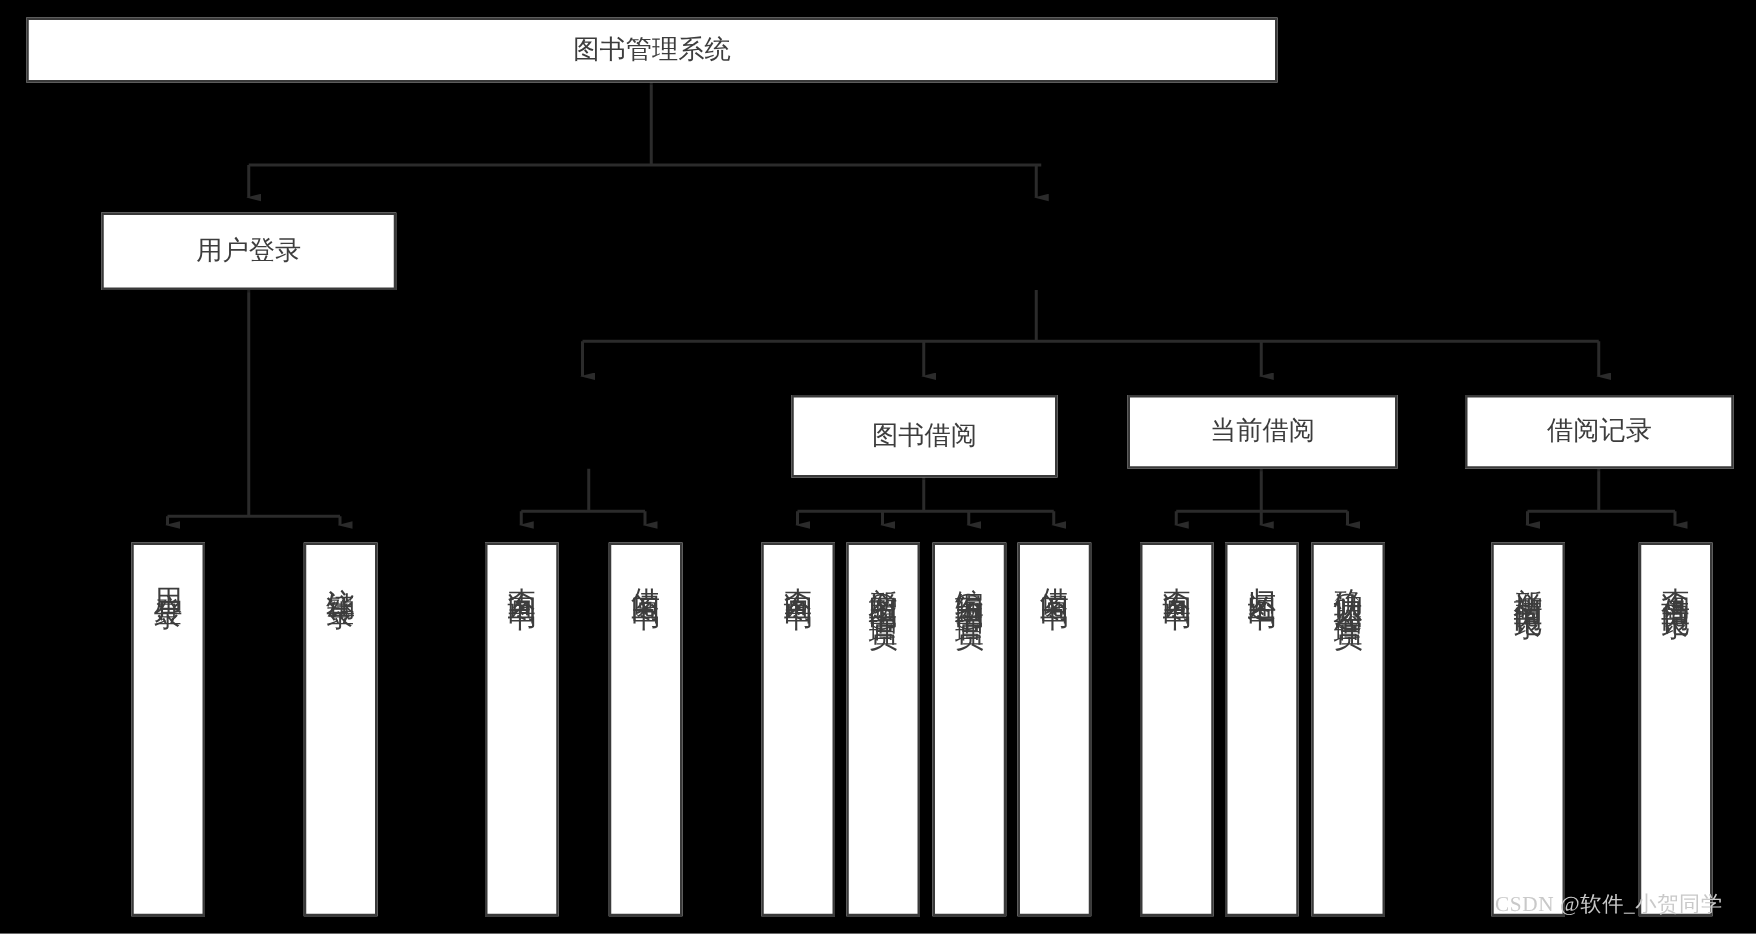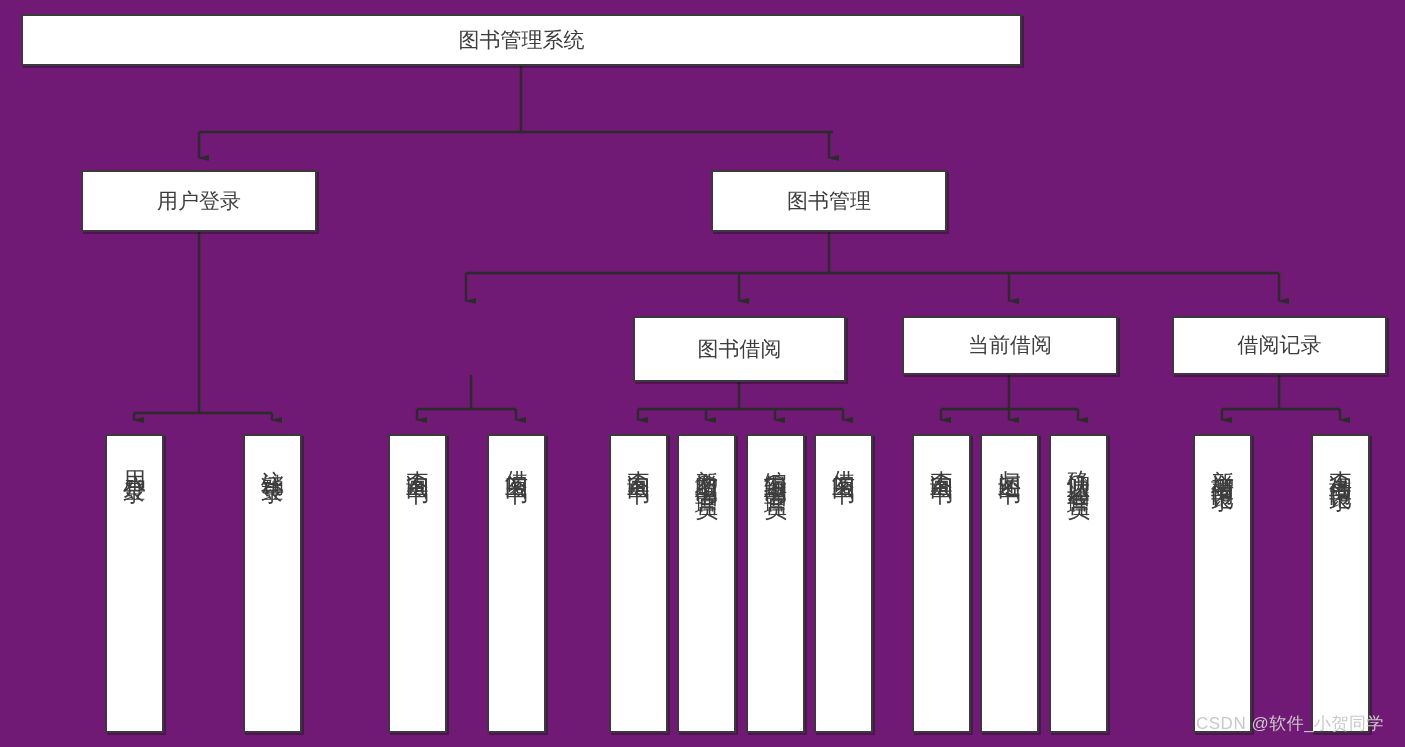--- a/index.html
+++ b/index.html
@@ -1,26 +1,26 @@
 <!DOCTYPE html>
 <html><head>
 <meta charset="utf-8">
 <style>
   html,body{margin:0;padding:0;background:#ffffff;}
   body{font-family:"Liberation Sans","DejaVu Sans",sans-serif;}
-  #canvas{position:relative;width:1405px;height:747px;background:#701a75;overflow:hidden;}
+  #canvas{position:relative;width:1405px;height:747px;background:#000000;overflow:hidden;}
   .node{position:absolute;box-sizing:border-box;background:#ffffff;border:2px solid #3a3a3a;
         box-shadow:2px 2px 0 rgba(0,0,0,0.28);display:flex;align-items:center;justify-content:center;}
   .node .lbl{color:#3d3d3d;font-size:21px;line-height:1.25;white-space:nowrap;}
   .node.vert{align-items:flex-start;padding-top:16px;}
   .node.vert .lbl{writing-mode:vertical-rl;text-orientation:upright;font-size:23px;
                   letter-spacing:4px;line-height:1.0;white-space:nowrap;}
   #wires{position:absolute;left:0;top:0;width:1405px;height:747px;pointer-events:none;}
   #watermark{position:absolute;left:1196px;top:712px;color:#c9c9c9;font-size:17px;
-             letter-spacing:.5px;white-space:nowrap;}
+             letter-spacing:.5px;white-space:nowrap;font-family:Liberation Serif, serif;}
 </style>
 </head>
 <body>
 
 <div id="canvas">
 
   <svg id="wires" viewBox="0 0 1405 747" xmlns="http://www.w3.org/2000/svg">
     <defs>
       <marker id="arw" markerWidth="10" markerHeight="12" refX="3" refY="10" orient="auto" markerUnits="userSpaceOnUse">
         <path d="M0,0 L6,0 L3,12 Z" fill="#2b2b2b"></path>
@@ -70,23 +70,20 @@
     </g>
   </svg>
 
   <div class="node" style="left:21px;top:14px;width:1001px;height:52px;">
     <span class="lbl">图书管理系统</span>
   </div>
 
   <div class="node" style="left:81px;top:170px;width:236px;height:62px;">
     <span class="lbl">用户登录</span>
   </div>
-  <div class="node" style="left:711px;top:170px;width:236px;height:62px;">
-    <span class="lbl">图书管理</span>
-  </div>
 
   <div class="node" style="left:633px;top:316px;width:213px;height:66px;">
     <span class="lbl">图书借阅</span>
   </div>
   <div class="node" style="left:1172px;top:316px;width:215px;height:59px;">
     <span class="lbl">借阅记录</span>
   </div>
   <div class="node" style="left:902px;top:316px;width:216px;height:59px;">
     <span class="lbl">当前借阅</span>
   </div>

